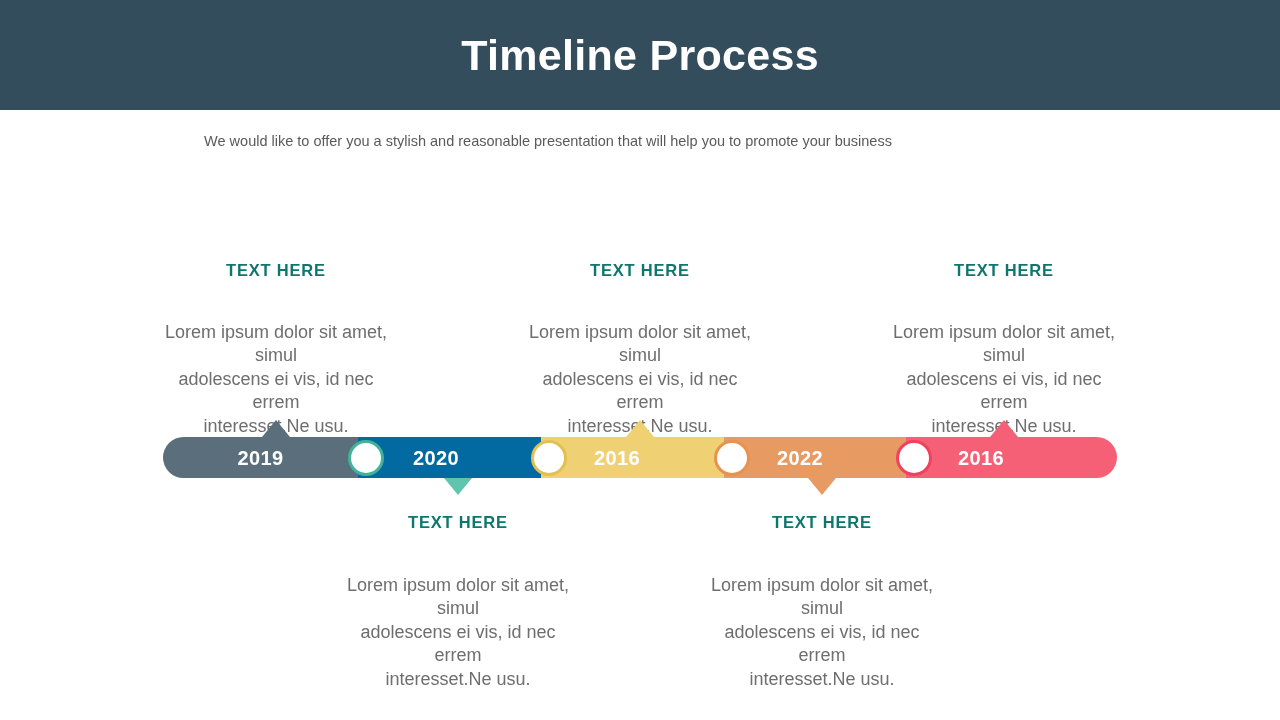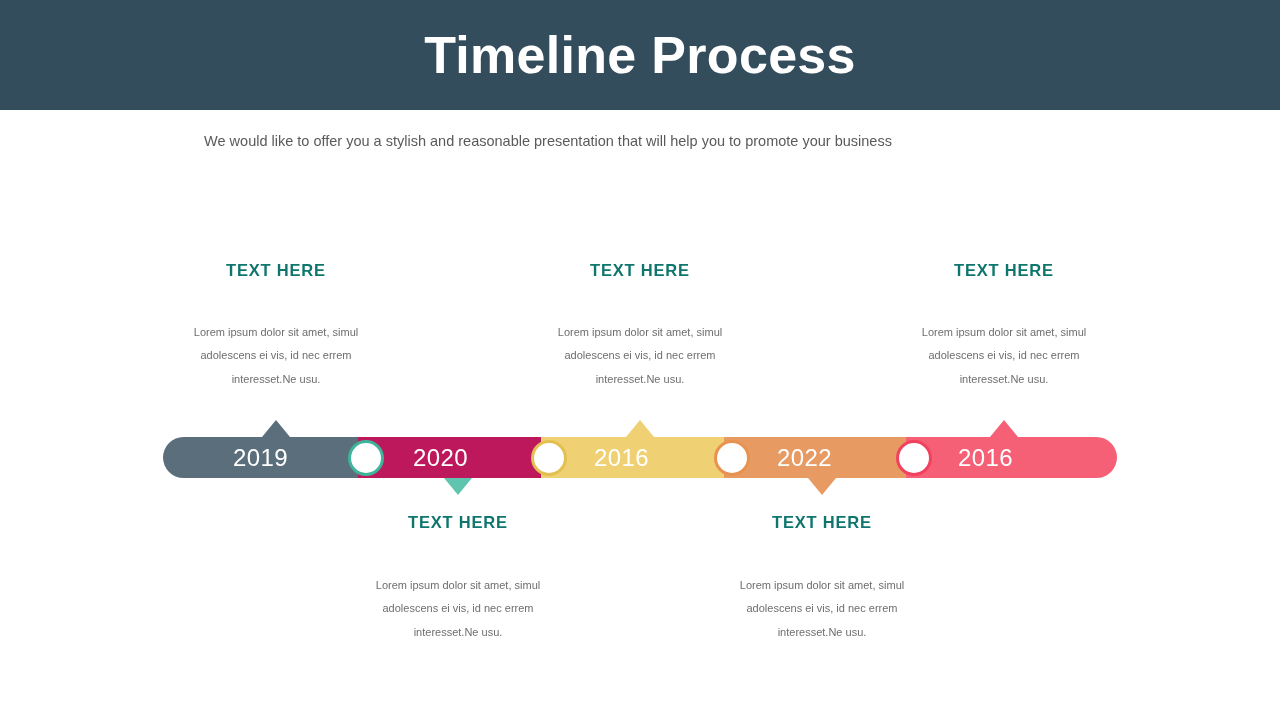--- a/index.html
+++ b/index.html
@@ -22,21 +22,21 @@
     top: 0;
     width: 1280px;
     height: 110px;
     background: #344d5c;
     display: flex;
     align-items: center;
     justify-content: center;
   }
   .header-title {
     color: #ffffff;
-    font-size: 52px;
+    font-size: 43px;
     font-weight: bold;
     letter-spacing: 0.3px;
     line-height: 1;
     white-space: nowrap;
   }
 
   
   .subtitle {
     position: absolute;
     left: 0;
@@ -68,22 +68,22 @@
   }
   .segment {
     height: 41px;
     display: flex;
     align-items: center;
     justify-content: center;
     position: relative;
   }
   .segment-label {
     color: #ffffff;
-    font-size: 24px;
-    font-weight: normal;
+    font-size: 20px;
+    font-weight: bold;
     letter-spacing: 0.4px;
     line-height: 1;
     position: relative;
     z-index: 2;
   }
   
   .seg-0 { width: 195px; }
   .seg-1 { width: 183px; justify-content: flex-start; padding-left: 55px; box-sizing: border-box; }
   .seg-2 { width: 183px; justify-content: flex-start; padding-left: 53px; box-sizing: border-box; }
   .seg-3 { width: 182px; justify-content: flex-start; padding-left: 53px; box-sizing: border-box; }
@@ -131,21 +131,21 @@
   .block-title {
     font-size: 16.5px;
     font-weight: bold;
     color: #0f766e;
     letter-spacing: 0.8px;
     line-height: 1;
     margin: 0;
   }
   .block-body {
     margin: 0;
-    font-size: 11px;
+    font-size: 18px;
     color: #6e6e6e;
     line-height: 23.5px;
   }
   .above .block-body { margin-top: 42px; }
   .below .block-body { margin-top: 43px; }
 </style>
 </head>
 <body>
 
 <div class="header-bar">
@@ -186,21 +186,21 @@
   <div class="pointer up" style="left:99px;  border-bottom-color:#5a6e7b;"></div>
   <div class="pointer down" style="left:281px; border-top-color:#5fc5af;"></div>
   <div class="pointer up" style="left:463px; border-bottom-color:#efd073;"></div>
   <div class="pointer down" style="left:645px; border-top-color:#e79a62;"></div>
   <div class="pointer up" style="left:827px; border-bottom-color:#f66077;"></div>
 
   <div class="bar">
     <div class="segment seg-0" style="background:#5a6e7b;">
       <span class="segment-label">2019</span>
     </div>
-    <div class="segment seg-1" style="background:#be185d;">
+    <div class="segment seg-1" style="background:#0369a1;">
       <span class="segment-label">2020</span>
     </div>
     <div class="segment seg-2" style="background:#efd073;">
       <span class="segment-label">2016</span>
     </div>
     <div class="segment seg-3" style="background:#e79a62;">
       <span class="segment-label">2022</span>
     </div>
     <div class="segment seg-4" style="background:#f66077;">
       <span class="segment-label">2016</span>

